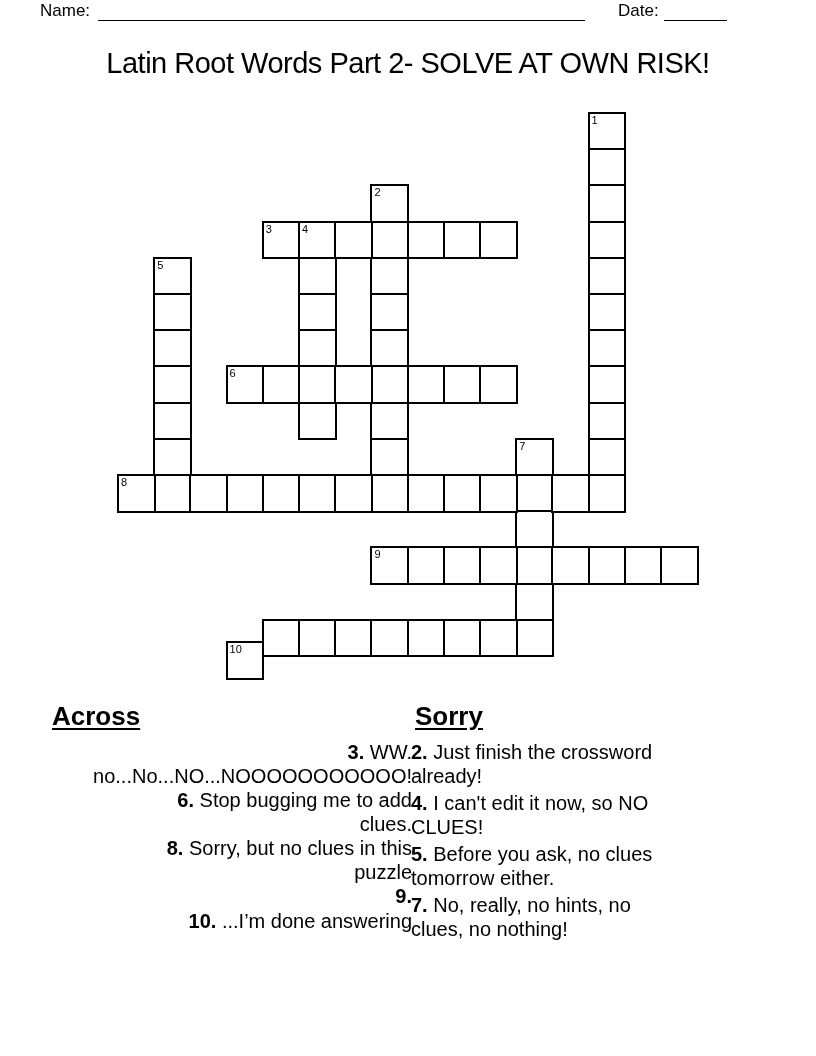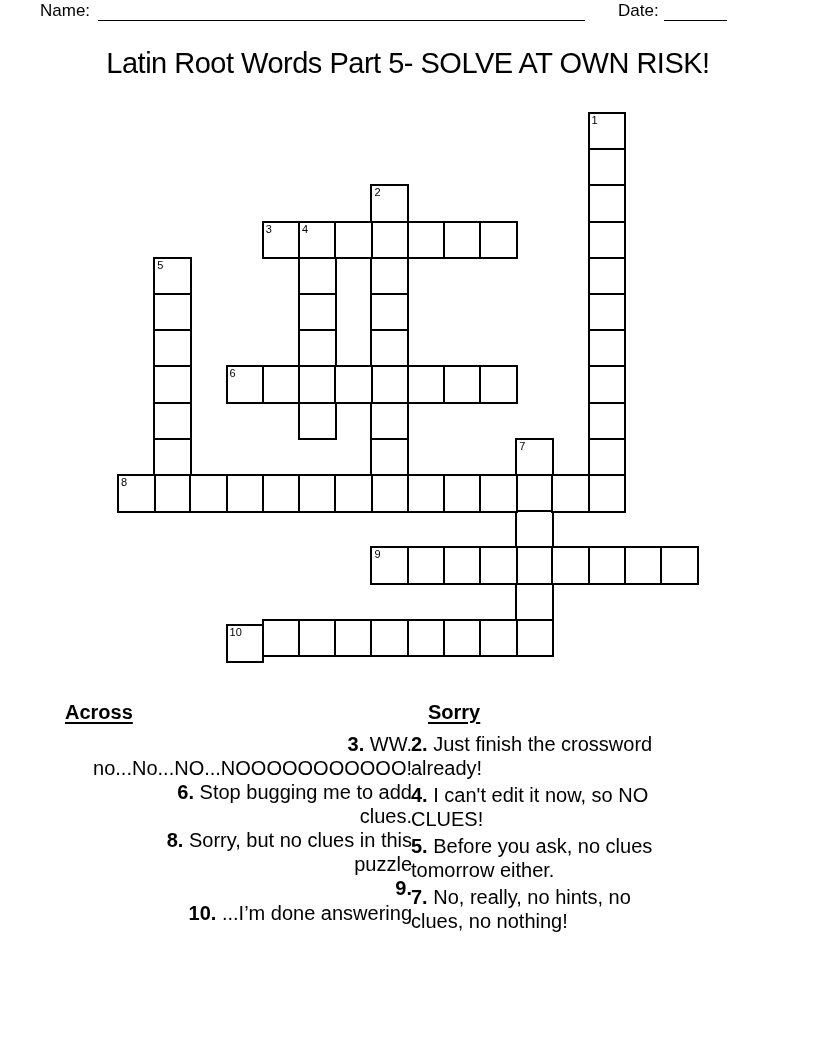--- a/index.html
+++ b/index.html
@@ -45,43 +45,43 @@
   .cellnum {
     position: absolute; top: 0px; left: 2px;
     font-size: 11px; line-height: 13px;
   }
 
   
   .clues-col { position: absolute; top: 701px; }
   .across-col { left: 48px;  width: 364px; }
   .down-col   { left: 411px; width: 392px; }
   .clues-heading {
-    margin: 0 0 9px 17px;
-    font-size: 20px; font-weight: bold;
+    margin: 0 0 9px 4px;
+    font-size: 26px; font-weight: bold;
     text-decoration: underline;
     text-underline-offset: 3px;
   }
   .clue {
     font-size: 20px; line-height: 23.5px;
     white-space: pre-line;
   }
   .across-col .clue { margin-bottom: 1px; text-align: right; }
   .down-col .clue { margin-bottom: 4px; }
 </style>
 </head>
 <body>
 
 <div class="header-row">
   <span>Name:</span>
   <div class="rule name-rule"></div>
   <span class="date-label">Date:</span>
   <div class="rule date-rule"></div>
 </div>
 
-<h1 class="title">Latin Root Words Part 5- SOLVE AT OWN RISK!</h1>
+<h1 class="title">Latin Root Words Part 2- SOLVE AT OWN RISK!</h1>
 
 <div class="grid">
     <div class="cell" style="left: 470.6px; top: 0px;">
       <span class="cellnum">1</span>
     </div>
     <div class="cell" style="left: 470.6px; top: 36.2px;"></div>
     <div class="cell" style="left: 470.6px; top: 72.4px;"></div>
     <div class="cell" style="left: 470.6px; top: 108.6px;"></div>
     <div class="cell" style="left: 470.6px; top: 144.8px;"></div>
     <div class="cell" style="left: 470.6px; top: 181px;"></div>
@@ -156,21 +156,21 @@
     <div class="cell" style="left: 253.4px; top: 434.4px;">
       <span class="cellnum">9</span>
     </div>
     <div class="cell" style="left: 289.6px; top: 434.4px;"></div>
     <div class="cell" style="left: 325.8px; top: 434.4px;"></div>
     <div class="cell" style="left: 362px; top: 434.4px;"></div>
     <div class="cell" style="left: 434.4px; top: 434.4px;"></div>
     <div class="cell" style="left: 470.6px; top: 434.4px;"></div>
     <div class="cell" style="left: 506.8px; top: 434.4px;"></div>
     <div class="cell" style="left: 543px; top: 434.4px;"></div>
-    <div class="cell" style="left: 108.6px; top: 512px;">
+    <div class="cell" style="left: 108.6px; top: 529px;">
       <span class="cellnum">10</span>
     </div>
     <div class="cell" style="left: 144.8px; top: 506.8px;"></div>
     <div class="cell" style="left: 181px; top: 506.8px;"></div>
     <div class="cell" style="left: 217.2px; top: 506.8px;"></div>
     <div class="cell" style="left: 253.4px; top: 506.8px;"></div>
     <div class="cell" style="left: 289.6px; top: 506.8px;"></div>
     <div class="cell" style="left: 325.8px; top: 506.8px;"></div>
     <div class="cell" style="left: 362px; top: 506.8px;"></div>
   </div>

